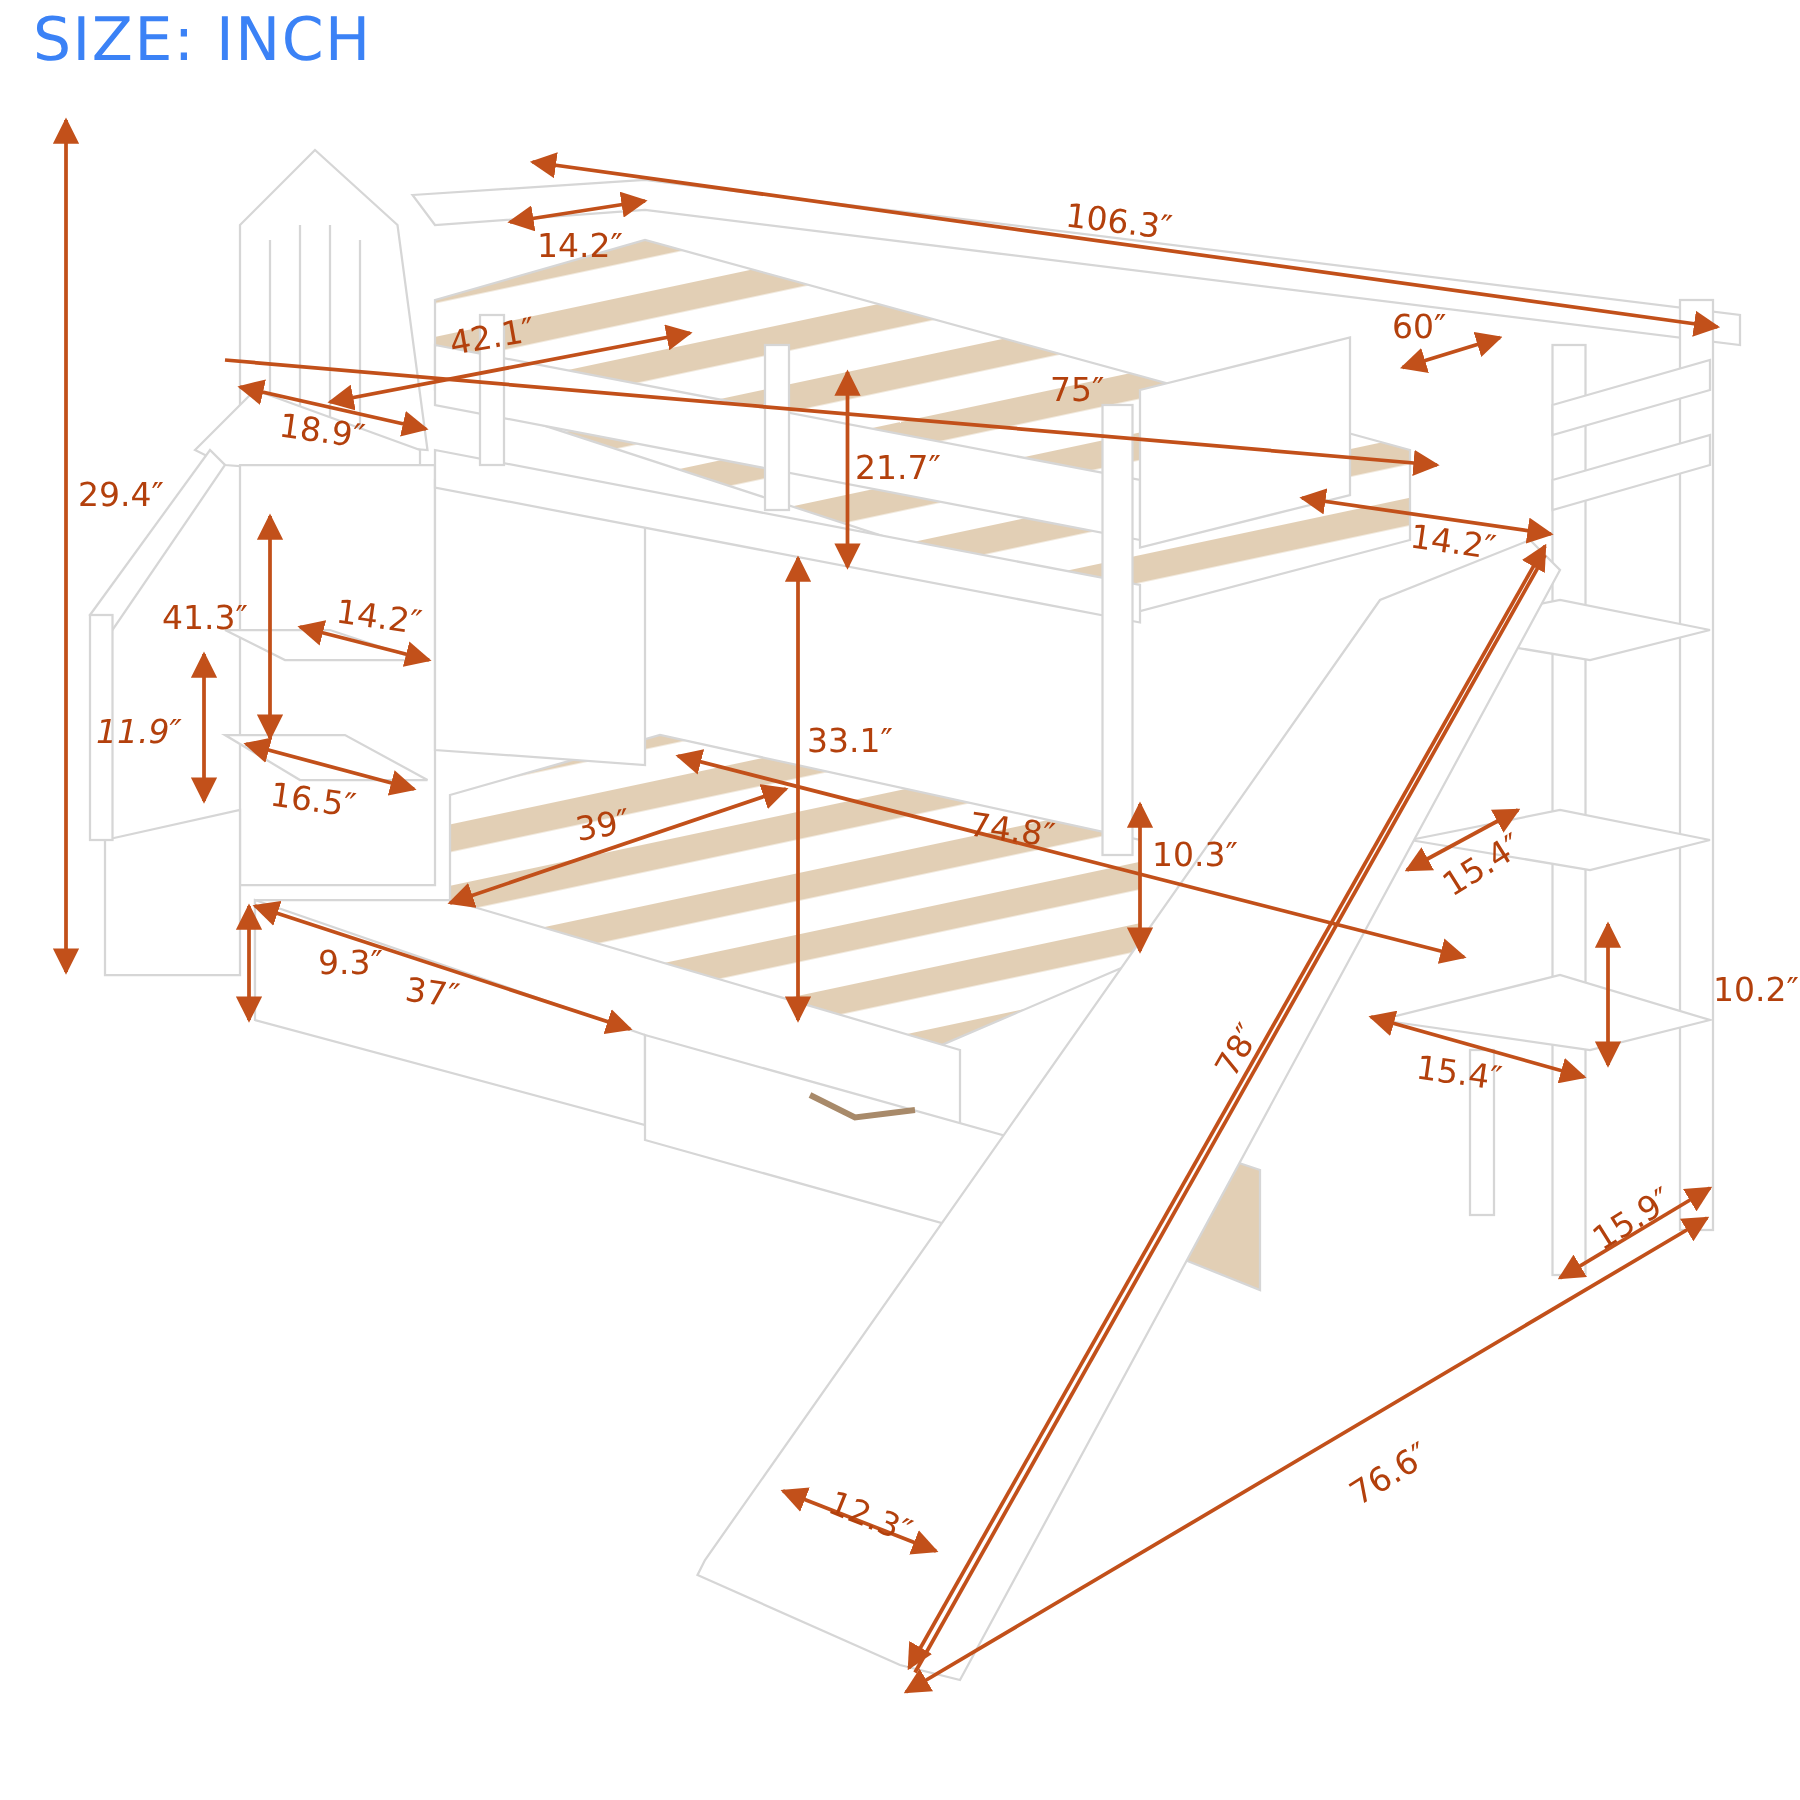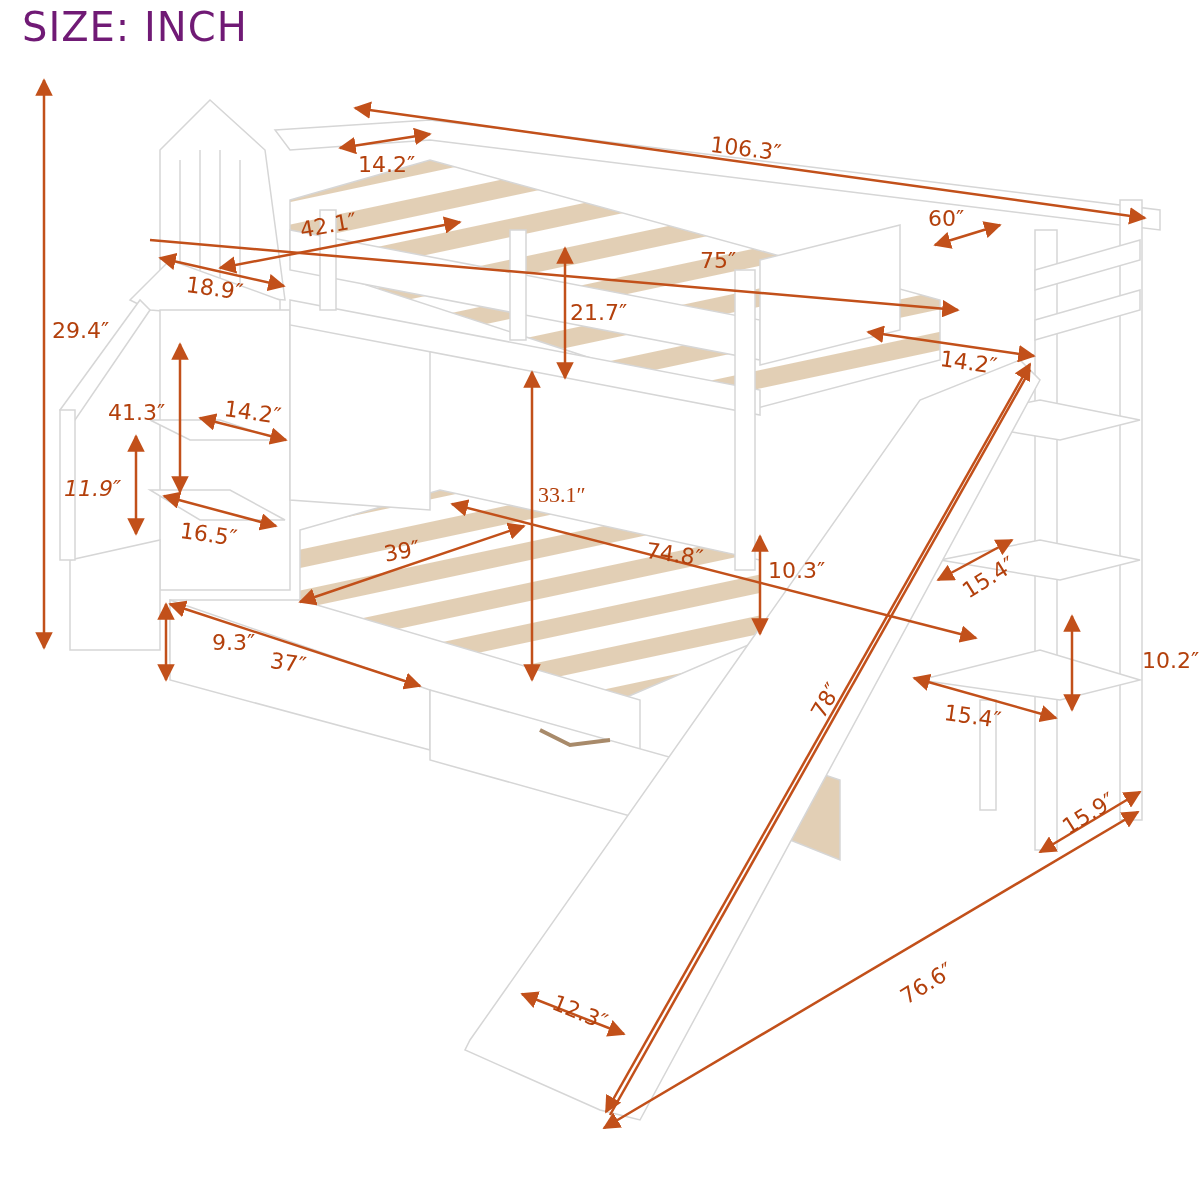--- a/index.html
+++ b/index.html
@@ -1,18 +1,18 @@
 <!DOCTYPE html>
 <html><head>
   <meta charset="utf-8">
   <style>
     html, body { margin: 0; padding: 0; background: #ffffff; }
     body { width: 1200px; height: 1200px; position: relative; overflow: hidden; font-family: "DejaVu Sans", sans-serif; }
     #stage { position: absolute; left: 0; top: 0; width: 1200px; height: 1200px; }
-    .title { position: absolute; left: 22px; top: 4px; font-family: "DejaVu Sans", sans-serif; font-size: 40px; color: #701a75; letter-spacing: 1px; }
+    .title { position: absolute; left: 22px; top: 4px; font-family: "DejaVu Sans", sans-serif; font-size: 40px; color: #3b82f6; letter-spacing: 1px; }
     .dim { position: absolute; font-family: "DejaVu Sans", sans-serif; font-size: 22px; color: #b3400c; white-space: nowrap; transform-origin: left top; }
   </style>
 </head>
 <body>
 
 <div id="stage">
   <div class="title">SIZE: INCH</div>
 
   <svg width="1200" height="1200" viewBox="0 0 1200 1200" style="position:absolute;left:0;top:0;">
     <defs>
@@ -114,21 +114,21 @@
       <div class="dim" style="left: 298px; top: 218px; transform: rotate(-10deg);">42.1″</div>
       <div class="dim" style="left: 188px; top: 272px; transform: rotate(8deg);">18.9″</div>
       <div class="dim" style="left: 700px; top: 214px; transform: rotate(0deg); margin-top: 34px;">75″</div>
       <div class="dim" style="left: 928px; top: 206px; transform: rotate(0deg);">60″</div>
       <div class="dim" style="left: 570px; top: 300px; transform: rotate(0deg);">21.7″</div>
       <div class="dim" style="left: 942px; top: 346px; transform: rotate(8deg);">14.2″</div>
       <div class="dim" style="left: 108px; top: 400px; transform: rotate(0deg); text-align: center;">41.3″</div>
       <div class="dim" style="left: 226px; top: 396px; transform: rotate(8deg);">14.2″</div>
       <div class="dim" style="left: 64px; top: 476px; transform: rotate(0deg); font-style: italic;">11.9″</div>
       <div class="dim" style="left: 182px; top: 518px; transform: rotate(8deg);">16.5″</div>
-      <div class="dim" style="left: 538px; top: 482px; transform: rotate(0deg); font-family: Liberation Serif, serif;">33.1″</div>
+      <div class="dim" style="left: 538px; top: 482px; transform: rotate(0deg);">33.1″</div>
       <div class="dim" style="left: 382px; top: 542px; transform: rotate(-10deg);">39″</div>
       <div class="dim" style="left: 648px; top: 538px; transform: rotate(8deg);">74.8″</div>
       <div class="dim" style="left: 768px; top: 558px; transform: rotate(0deg);">10.3″</div>
       <div class="dim" style="left: 958px; top: 582px; transform: rotate(-32deg);">15.4″</div>
       <div class="dim" style="left: 168px; top: 630px; transform: rotate(0deg); margin-left: 44px;">9.3″</div>
       <div class="dim" style="left: 272px; top: 648px; transform: rotate(8deg);">37″</div>
       <div class="dim" style="left: 1142px; top: 648px; transform: rotate(0deg);">10.2″</div>
       <div class="dim" style="left: 806px; top: 710px; transform: rotate(-60deg);">78″</div>
       <div class="dim" style="left: 946px; top: 700px; transform: rotate(8deg);">15.4″</div>
       <div class="dim" style="left: 1058px; top: 818px; transform: rotate(-32deg);">15.9″</div>

